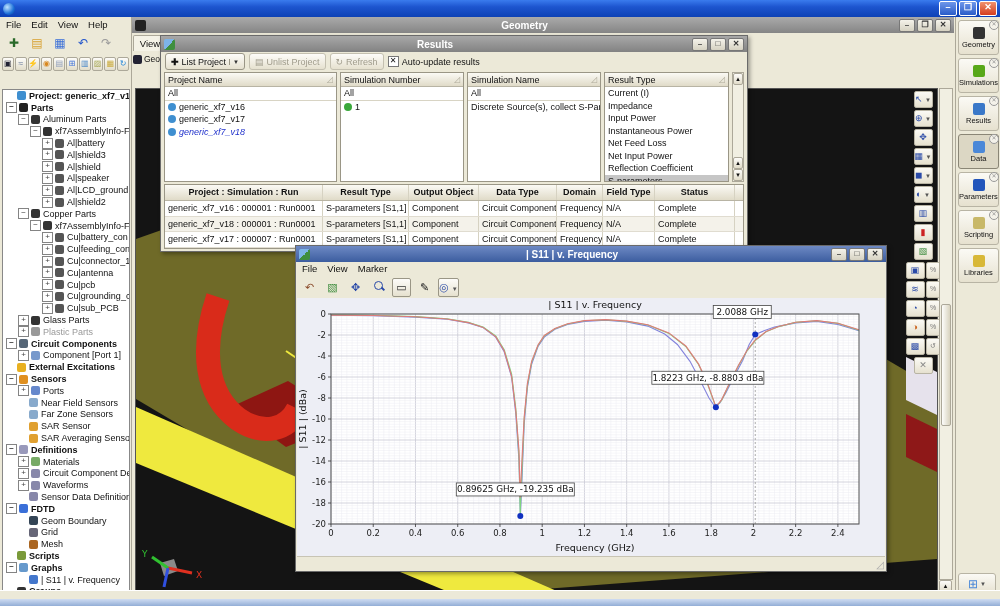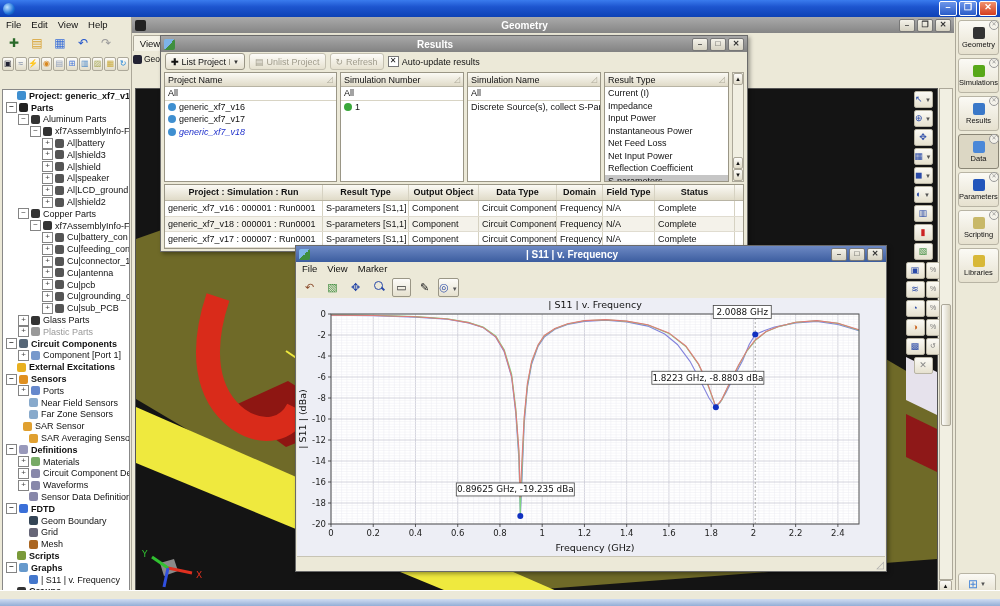--- a/index.html
+++ b/index.html
@@ -320,21 +320,21 @@
       <div class="trow" style="padding-left: 15px;">
         <span style="width: 11px; flex: 0 0 auto;"></span>
         <span class="tico" style="background: rgb(136, 170, 204);"></span>
         <span>Near Field Sensors</span>
       </div>
       <div class="trow" style="padding-left: 15px;">
         <span style="width: 11px; flex: 0 0 auto;"></span>
         <span class="tico" style="background: rgb(136, 170, 204);"></span>
         <span>Far Zone Sensors</span>
       </div>
-      <div class="trow" style="padding-left: 9px;">
+      <div class="trow" style="padding-left: 15px;">
         <span style="width: 11px; flex: 0 0 auto;"></span>
         <span class="tico" style="background: rgb(224, 160, 48);"></span>
         <span>SAR Sensor</span>
       </div>
       <div class="trow" style="padding-left: 15px;">
         <span style="width: 11px; flex: 0 0 auto;"></span>
         <span class="tico" style="background: rgb(224, 160, 48);"></span>
         <span>SAR Averaging Sensor</span>
       </div>
       <div class="trow bold" style="padding-left: 3px;">

